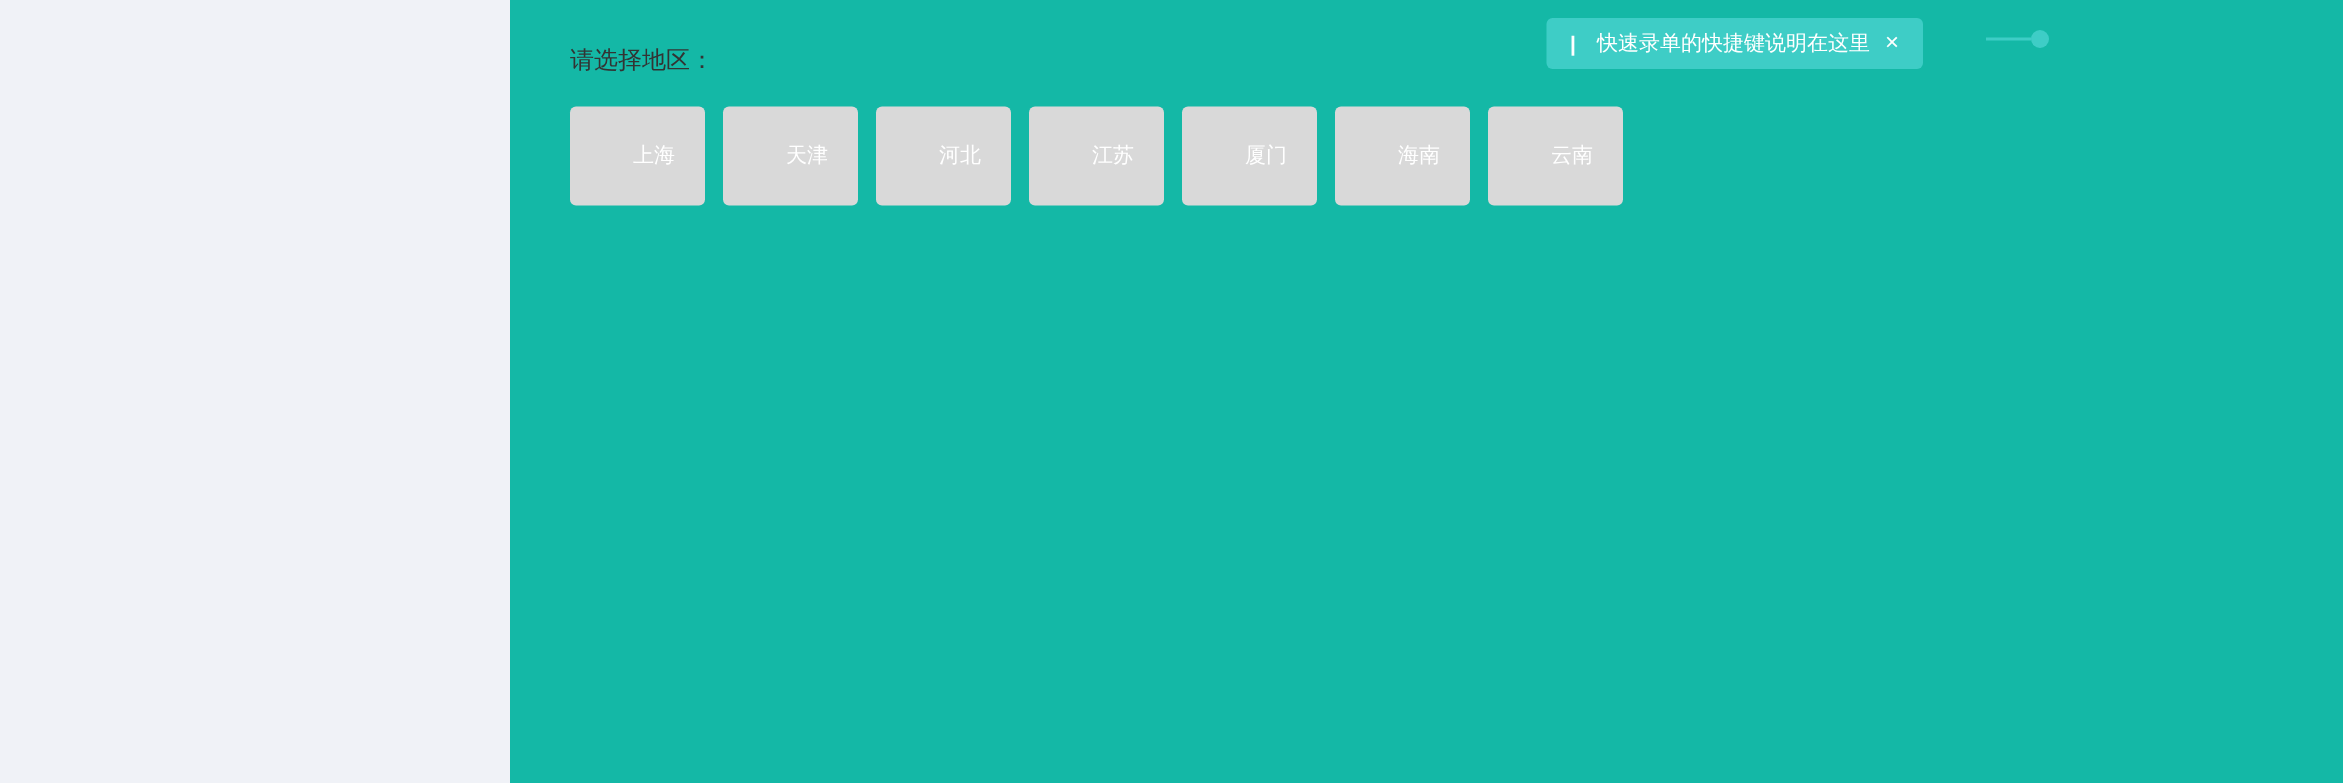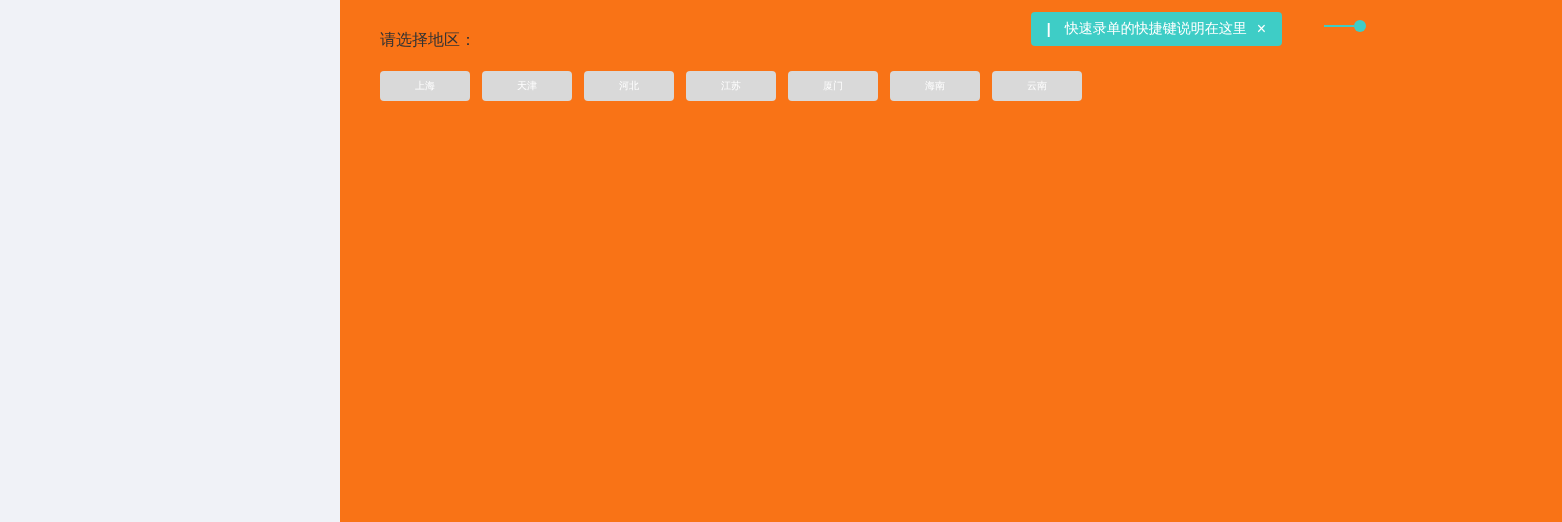--- a/index.html
+++ b/index.html
@@ -25,47 +25,47 @@
       height: 522px;
       background: #f0f2f7;
     }
 
     .main-content {
       position: absolute;
       left: 340px;
       top: 0;
       right: 0;
       bottom: 0;
-      background: #f97316;
+      background: #14b8a6;
       padding: 30px 40px;
     }
 
     .section-title {
       font-size: 16px;
       color: #333;
       margin-bottom: 20px;
       font-weight: normal;
     }
 
     .region-buttons {
       display: flex;
       flex-wrap: wrap;
       gap: 12px;
     }
 
     .region-btn {
       background: #d9d9d9;
       border: none;
       border-radius: 4px;
-      padding: 8px 20px;
-      font-size: 10px;
+      padding: 24px 20px;
+      font-size: 14px;
       color: #ffffff;
       cursor: pointer;
       min-width: 90px;
-      text-align: center;
+      text-align: right;
       white-space: nowrap;
     }
 
     
     .tooltip-banner {
       position: absolute;
       top: 12px;
       right: 280px;
       background: #3ecdc6;
       color: #fff;

